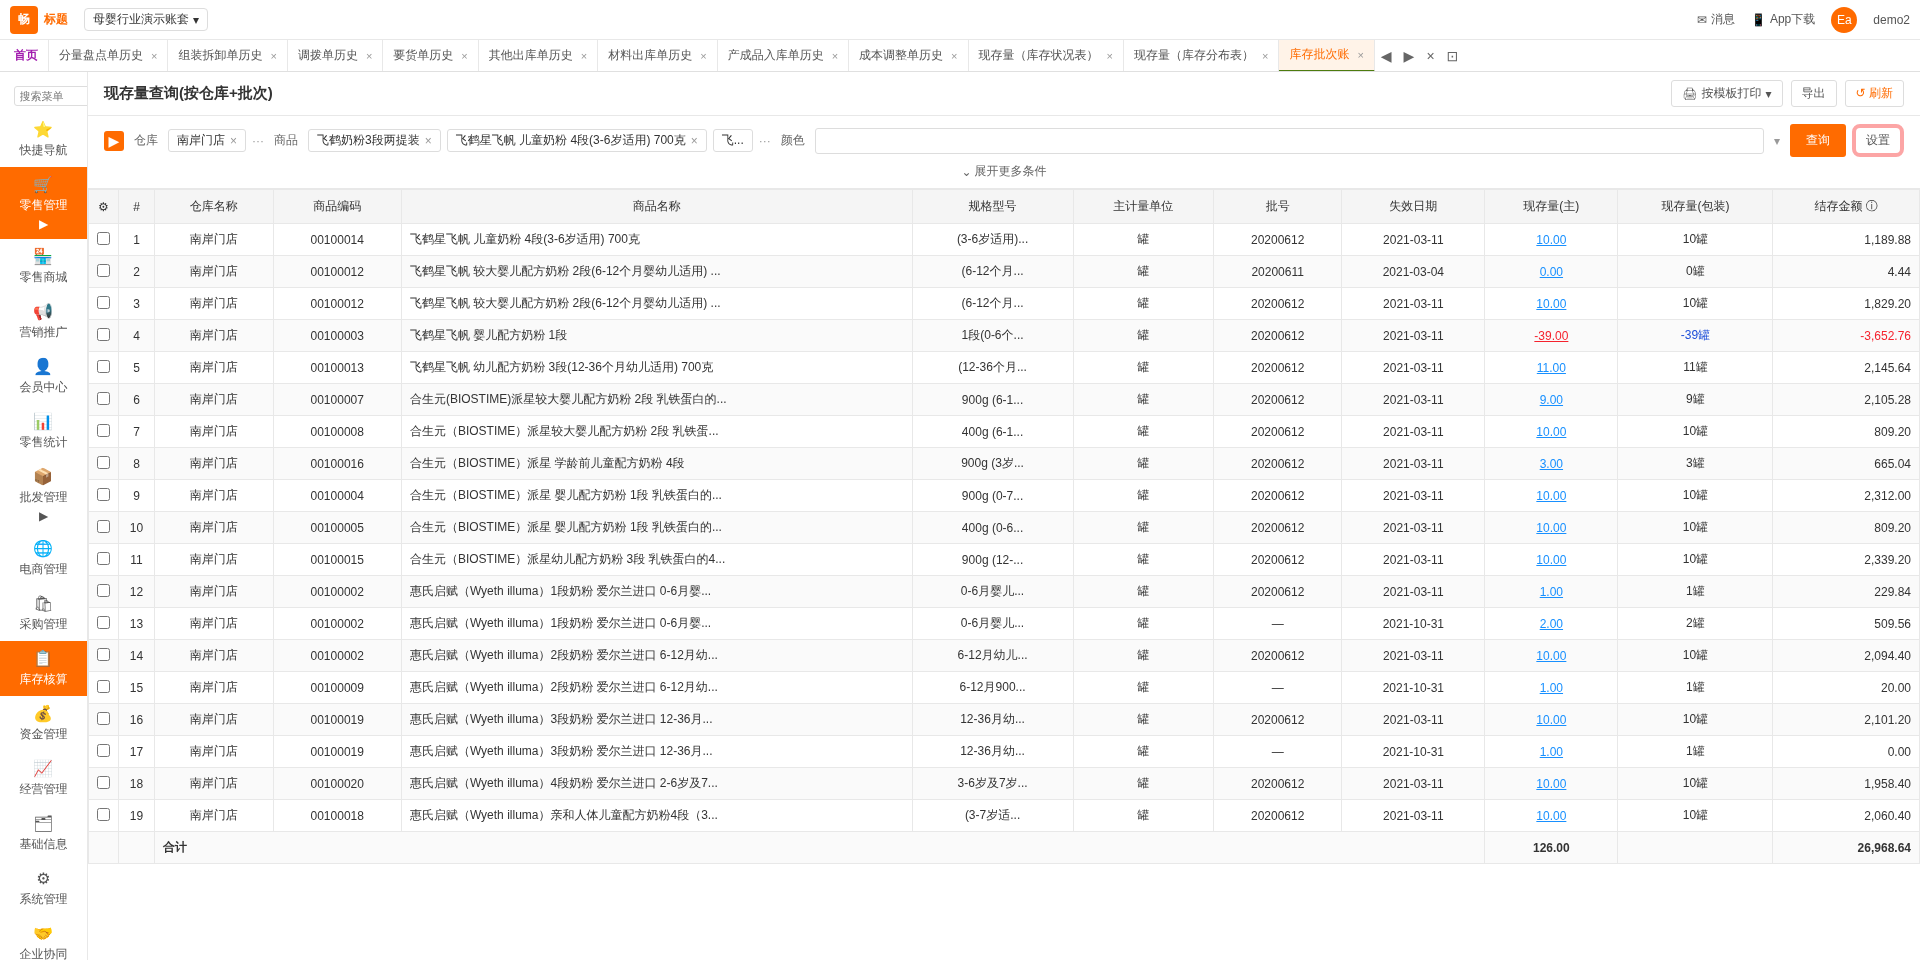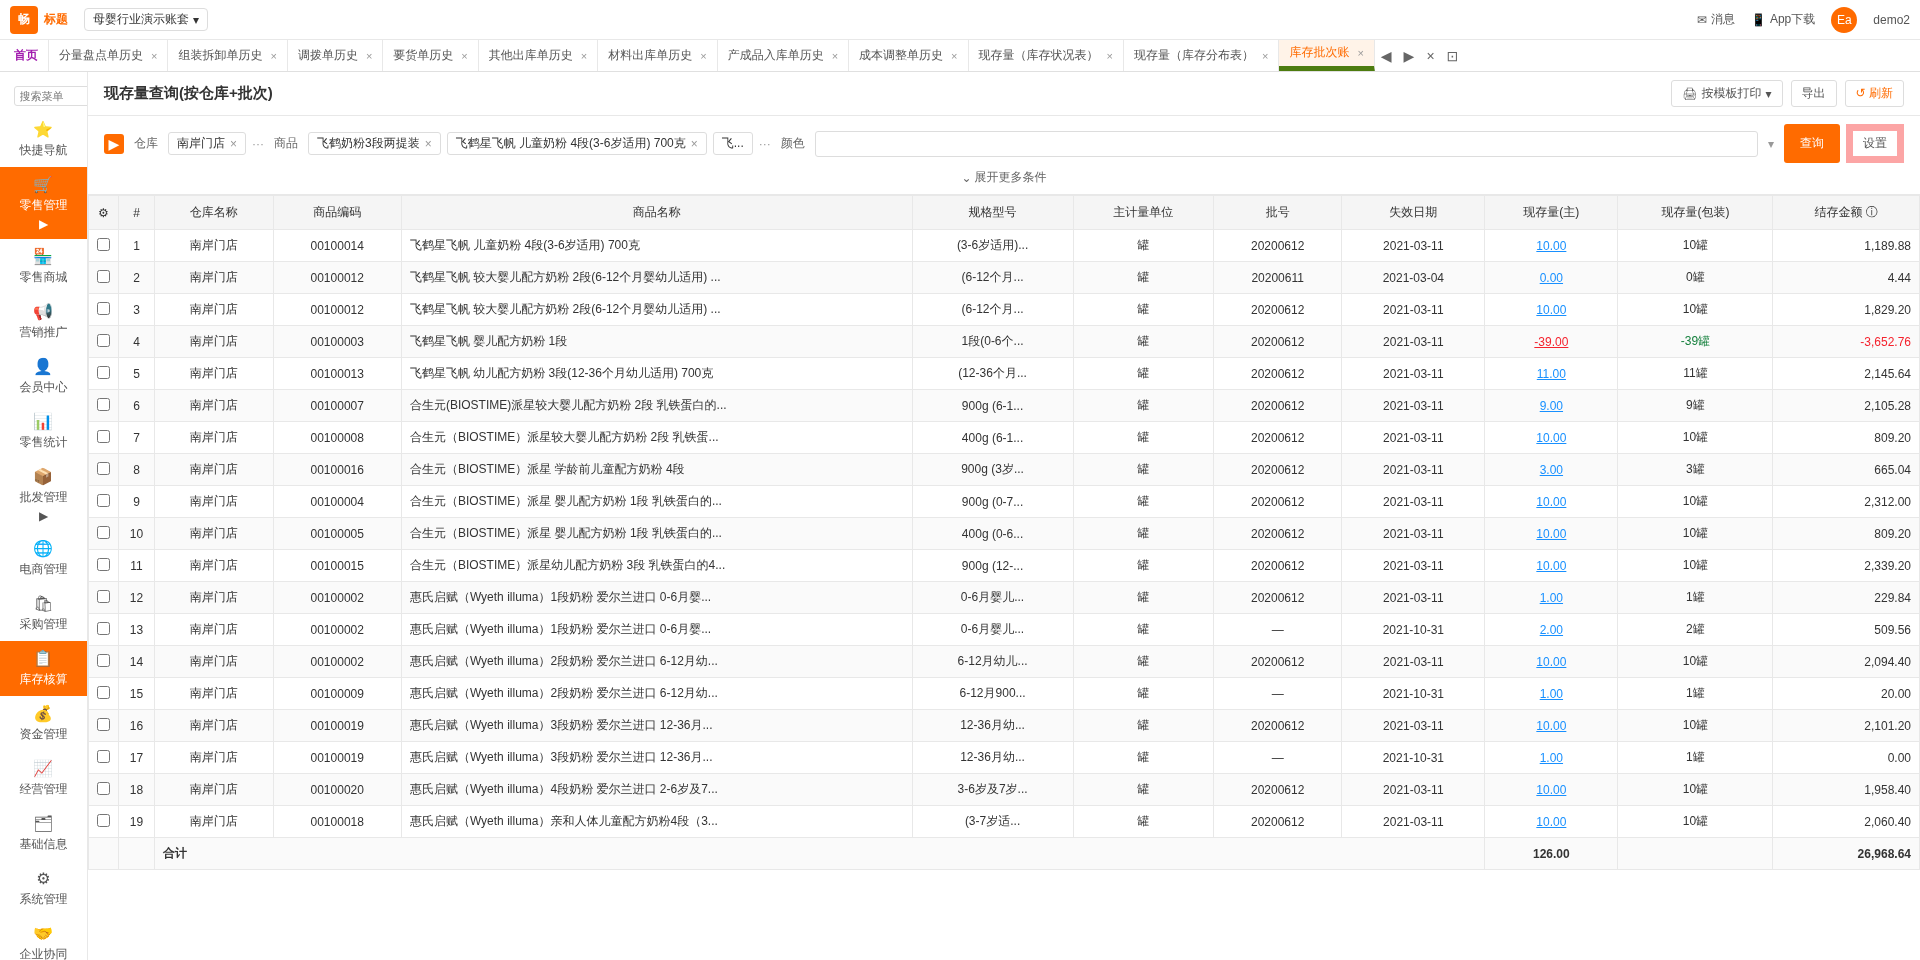--- a/index.html
+++ b/index.html
@@ -11,21 +11,21 @@
     .logo-icon { width: 28px; height: 28px; background: #ff6b00; border-radius: 4px; display: flex; align-items: center; justify-content: center; color: #fff; font-size: 10px; }
     .workspace-selector { display: flex; align-items: center; gap: 4px; border: 1px solid #ddd; border-radius: 4px; padding: 2px 8px; cursor: pointer; color: #333; }
     .top-bar-right { margin-left: auto; display: flex; align-items: center; gap: 16px; color: #555; }
     .top-bar-right .msg, .top-bar-right .app { display: flex; align-items: center; gap: 4px; cursor: pointer; }
     .avatar { width: 26px; height: 26px; border-radius: 50%; background: #ff6b00; display: flex; align-items: center; justify-content: center; color: #fff; font-size: 10px; }
 
     
     .tab-bar { background: #fff; height: 32px; display: flex; align-items: center; border-bottom: 1px solid #e0e0e0; padding: 0 4px; overflow: hidden; flex-shrink: 0; }
     .tab-item { display: flex; align-items: center; padding: 0 10px; height: 32px; border-right: 1px solid #e8e8e8; cursor: pointer; white-space: nowrap; color: #555; font-size: 12px; gap: 4px; }
     .tab-item.home { color: #a21caf; font-weight: bold; }
-    .tab-item.active { background: #fff3e8; color: #ff6b00; border-bottom: 6px solid #4d7c0f; }
+    .tab-item.active { background: #fff3e8; color: #ff6b00; border-bottom: 2px solid #4d7c0f; }
     .tab-item .close-btn { color: #999; font-size: 11px; cursor: pointer; margin-left: 4px; }
     .tab-nav-btn { padding: 0 6px; height: 32px; display: flex; align-items: center; cursor: pointer; color: #666; font-size: 14px; }
 
     
     .main-layout { display: flex; flex: 1; overflow: hidden; }
 
     
     .sidebar { width: 88px; background: #fff; border-right: 1px solid #e8e8e8; display: flex; flex-direction: column; align-items: center; padding-top: 8px; overflow-y: auto; flex-shrink: 0; }
     .sidebar-item { width: 88px; display: flex; flex-direction: column; align-items: center; padding: 8px 4px; cursor: pointer; color: #555; gap: 3px; font-size: 11px; }
     .sidebar-item.active { background: #ff6b00; color: #fff; }
@@ -47,21 +47,21 @@
     
     .filter-bar { background: #fff; padding: 8px 16px; border-bottom: 1px solid #e8e8e8; flex-shrink: 0; }
     .filter-row { display: flex; align-items: center; gap: 10px; flex-wrap: nowrap; }
     .filter-expand-btn { background: #ff6b00; color: #fff; border: none; border-radius: 3px; width: 20px; height: 20px; cursor: pointer; display: flex; align-items: center; justify-content: center; font-size: 14px; flex-shrink: 0; }
     .filter-label { color: #666; white-space: nowrap; font-size: 12px; }
     .filter-tags { display: flex; align-items: center; gap: 6px; flex-wrap: wrap; }
     .filter-tag { display: flex; align-items: center; gap: 3px; background: #fff; border: 1px solid #ddd; border-radius: 3px; padding: 2px 8px; color: #333; font-size: 11px; }
     .filter-tag .tag-x { color: #999; cursor: pointer; margin-left: 2px; }
     .filter-more { color: #999; cursor: pointer; }
     .btn-query { background: #ff6b00; color: #fff; border: none; border-radius: 3px; padding: 5px 16px; cursor: pointer; font-size: 12px; }
-    .btn-settings { border: 7px solid #fca5a5; background: #fff; border-radius: 0; padding: 4px 10px; cursor: pointer; color: #555; }
+    .btn-settings { border: 4px solid #fca5a5; background: #fff; border-radius: 8px; padding: 4px 10px; cursor: pointer; color: #555; }
     .expand-more { background: none; border: none; color: #666; cursor: pointer; font-size: 12px; display: flex; align-items: center; gap: 3px; margin: 6px auto 0; }
 
     
     .table-container { flex: 1; overflow: auto; background: #fff; margin: 0; }
     table { width: 100%; border-collapse: collapse; }
     thead tr { background: #f5f5f5; position: sticky; top: 0; z-index: 2; }
     th { padding: 8px 8px; text-align: center; border: 1px solid #e8e8e8; color: #333; font-weight: normal; white-space: nowrap; font-size: 12px; }
     td { padding: 7px 8px; text-align: center; border: 1px solid #e8e8e8; color: #333; font-size: 12px; }
     tr:nth-child(even) td { background: #fafafa; }
     .td-left { text-align: left; }
@@ -352,21 +352,21 @@
       <td><input type="checkbox" style=""></td>
       <td>4</td>
       <td>南岸门店</td>
       <td>00100003</td>
       <td class="product-name td-left">飞鹤星飞帆 婴儿配方奶粉 1段</td>
       <td>1段(0-6个...</td>
       <td>罐</td>
       <td>20200612</td>
       <td>2021-03-11</td>
       <td style="color:#1890ff;text-decoration:underline;cursor:pointer;color:#f5222d;">-39.00</td>
-      <td style="color:#15803d;">-39罐</td>
+      <td style="color:#1d4ed8;">-39罐</td>
       <td class="td-right" style="color:#f5222d;">-3,652.76</td>
     </tr>
             <tr style="background: rgb(255, 255, 255);">
       <td><input type="checkbox" style=""></td>
       <td>5</td>
       <td>南岸门店</td>
       <td>00100013</td>
       <td class="product-name td-left">飞鹤星飞帆 幼儿配方奶粉 3段(12-36个月幼儿适用) 700克</td>
       <td>(12-36个月...</td>
       <td>罐</td>

